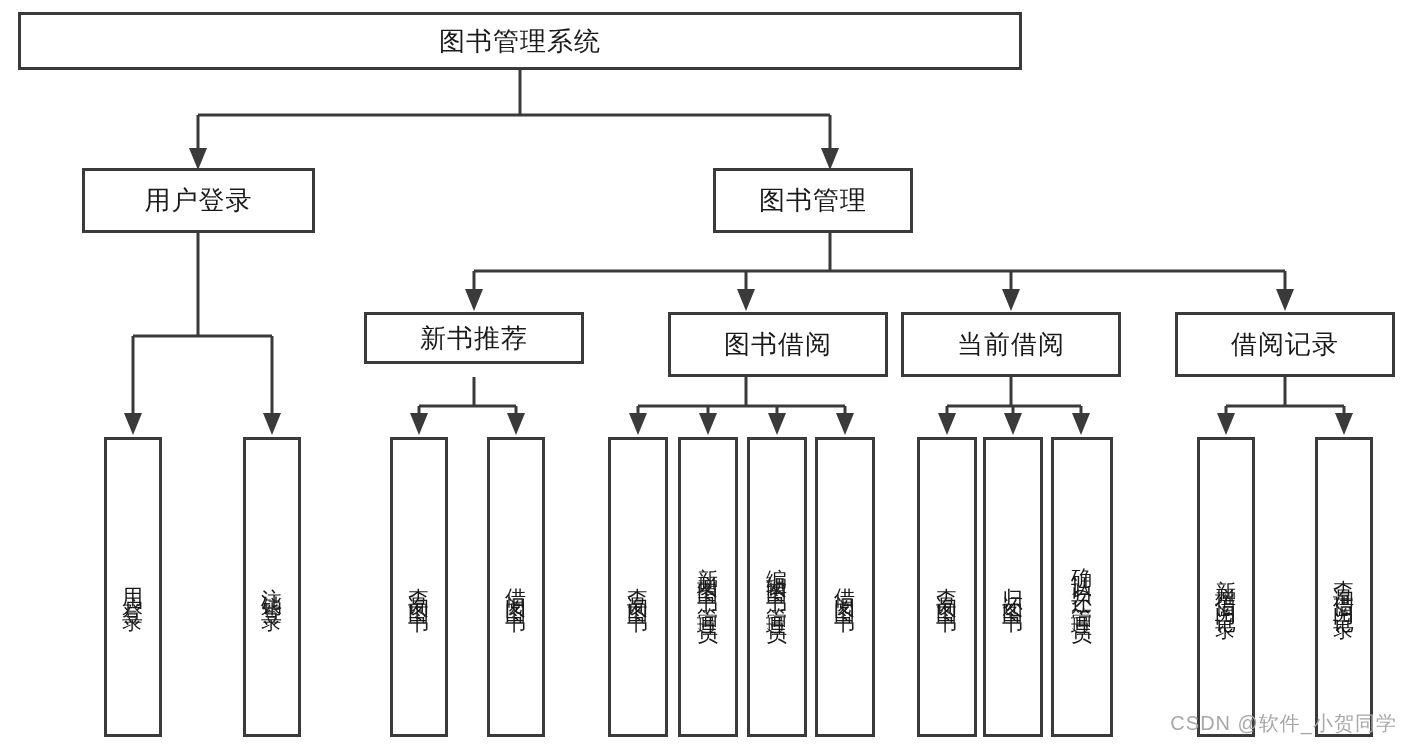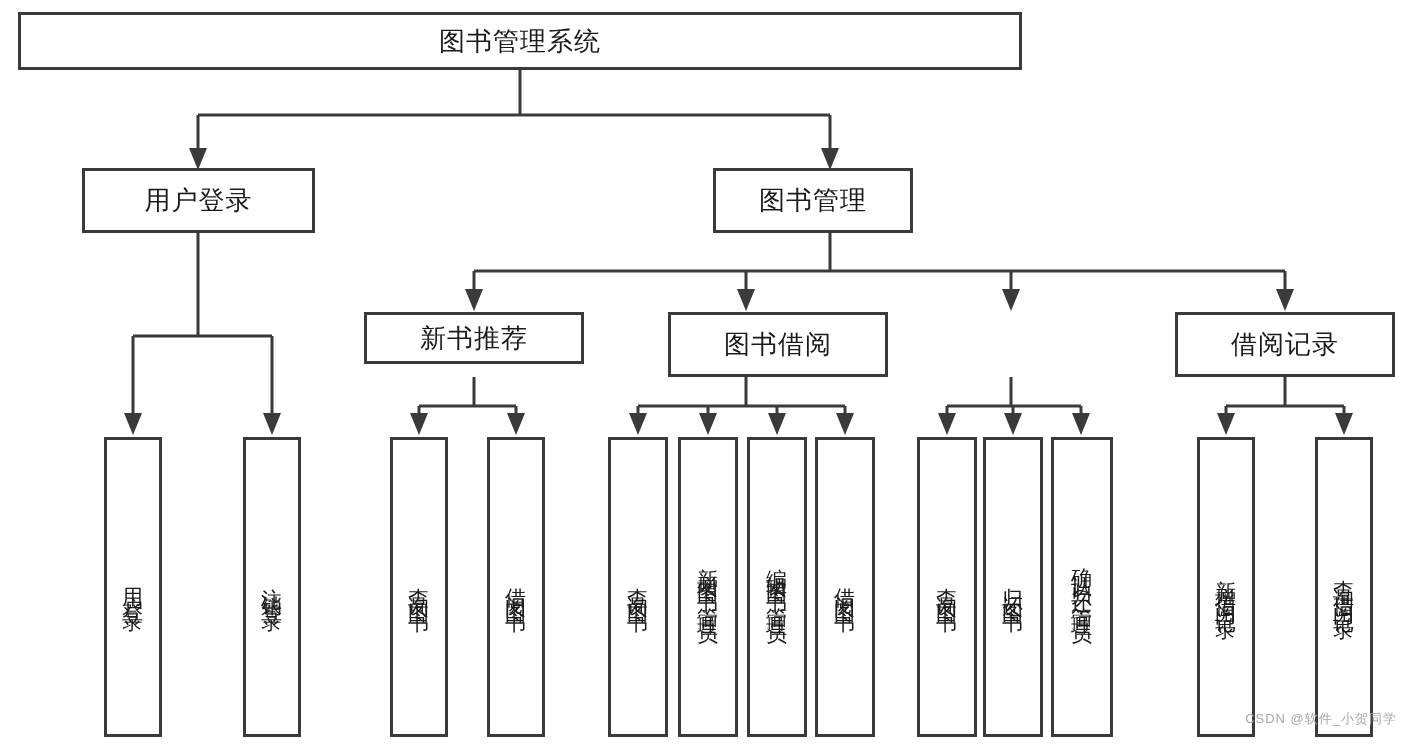--- a/index.html
+++ b/index.html
@@ -65,21 +65,21 @@
   .l-8  { left: 815px;  width: 60px; }
   .l-9  { left: 917px;  width: 60px; }
   .l-10 { left: 983px;  width: 60px; }
   .l-11 { left: 1051px; width: 62px; }
   .l-12 { left: 1197px; width: 58px; }
   .l-13 { left: 1315px; width: 58px; }
   .watermark {
     position: absolute;
     right: 8px;
     top: 710px;
-    font-size: 13px;
+    font-size: 20px;
     color: var(--watermark);
     z-index: 5;
     letter-spacing: 1px;
     white-space: nowrap;
   }
 </style>
 </head>
 <body>
 
 <div class="canvas">
@@ -134,20 +134,21 @@
     </g>
   </svg>
 
   <div class="box n-root hlabel">图书管理系统</div>
 
   <div class="box n-user hlabel">用户登录</div>
   <div class="box n-mgmt hlabel">图书管理</div>
 
   <div class="box n-rec hlabel">新书推荐</div>
   <div class="box n-bor hlabel">图书借阅</div>
+  <div class="box n-cur hlabel">当前借阅</div>
   <div class="box n-his hlabel">借阅记录</div>
 
   <div class="box vbox leaf l-1">
     <span class="vtext">用户登录</span>
   </div>
   <div class="box vbox leaf l-2">
     <span class="vtext">注销登录</span>
   </div>
 
   <div class="box vbox leaf l-3">

